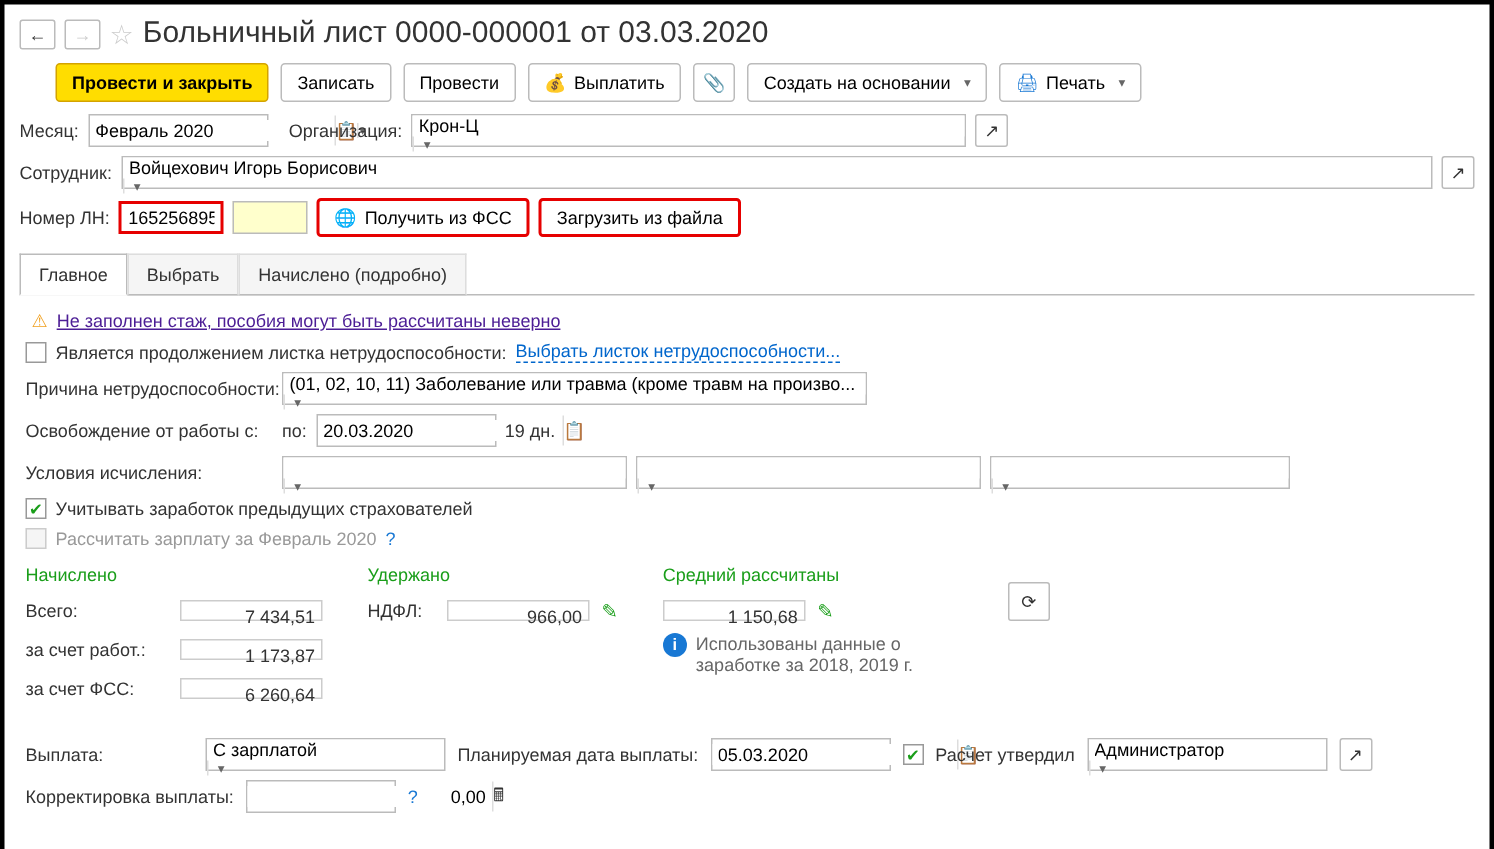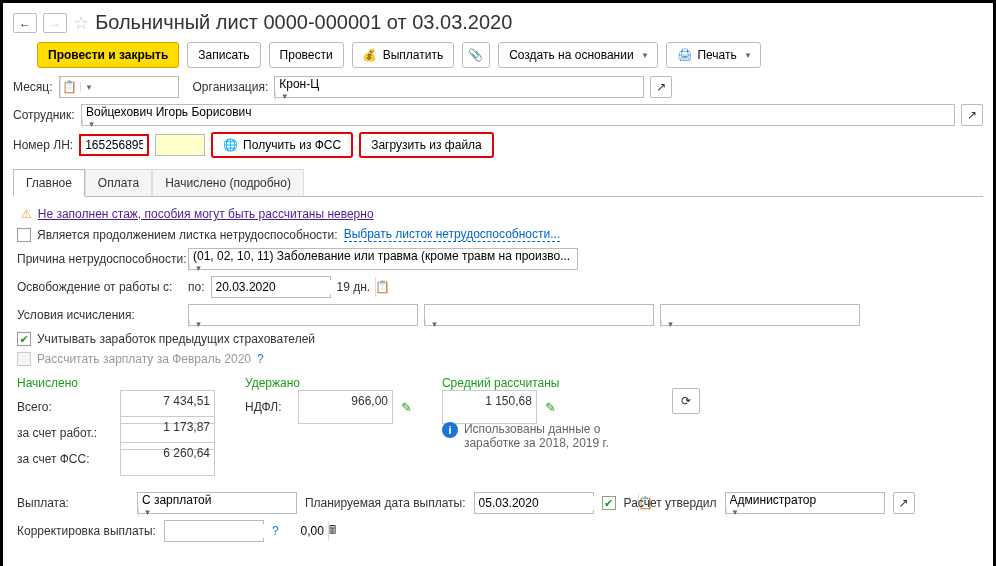--- a/index.html
+++ b/index.html
@@ -42,21 +42,21 @@
 .chk { width:14px; height:14px; border:1px solid #999; display:inline-flex; align-items:center; justify-content:center; font-size:11px;}
 .chk.checked { color:#1a9e1a; }
 .chk.disabled { border-color:#ccc; background:#f5f5f5;}
 
 .section { padding:4px;}
 .totals { display:flex; gap:30px; margin-top:10px;}
 .tot-col { }
 .tot-head { color:#1a9e1a; margin-bottom:6px; display:block;}
 .tot-row { display:flex; align-items:center; gap:8px; margin-bottom:4px; height:22px;}
 .tot-label { width:95px; text-align:left;}
-.tot-val { width:95px; border:1px solid #ccc; padding:2px 4px; text-align:right; height:34px; line-height:16px;}
+.tot-val { width:95px; border:1px solid #ccc; padding:2px 4px; text-align:right; height:14px; line-height:16px;}
 .pencil { color:#1a9e1a; cursor:pointer; font-size:13px;}
 .info-note { display:flex; gap:6px; color:#666; max-width:200px;}
 .info-icon { width:16px; height:16px; border-radius:50%; background:#1878d4; color:#fff; display:inline-flex; align-items:center; justify-content:center; font-size:11px; font-weight:bold; flex-shrink:0;}
 
 .bottom-row { display:flex; align-items:center; gap:8px; margin-top:18px; flex-wrap:wrap;}
 </style>
 </head>
 <body>
 <div class="page">
 
@@ -81,20 +81,21 @@
   <button class="btn dropdown-arrow">Создать на основании</button>
   <button class="btn dropdown-arrow">
     <span style="color:#1878d4">🖨</span>
     <span>Печать</span>
   </button>
 </div>
 
 <div class="form-row">
   <span class="label">Месяц:</span>
   <div class="input-date">
+    <input value="Февраль 2020" style="">
     <span class="cal-btn">📋</span>
     <span class="sel-btn">▾</span>
   </div>
   <span class="label" style="margin-left:8px">Организация:</span>
   <div class="sel-wrap" style="width:370px">
     <input value="Крон-Ц" style="">
     <span class="sel-btn">▾</span>
   </div>
   <div class="ext-btn">↗</div>
 </div>
@@ -114,21 +115,21 @@
   <input class="input" style="width: 50px; background: rgb(255, 255, 204);">
   <button class="btn highlight-red">
     <span style="color:#e64;">🌐</span>
     <span>Получить из ФСС</span>
   </button>
   <button class="btn highlight-red">Загрузить из файла</button>
 </div>
 
 <div class="tabs">
   <div class="tab active">Главное</div>
-  <div class="tab">Оплата</div>
+  <div class="tab">Выбрать</div>
   <div class="tab">Начислено (подробно)</div>
 </div>
 
 <div class="section">
   <div class="warn-row">
     <span class="warn-icon">⚠</span>
     <a class="link">Не заполнен стаж, пособия могут быть рассчитаны неверно</a>
   </div>
 
   <div class="form-row">

